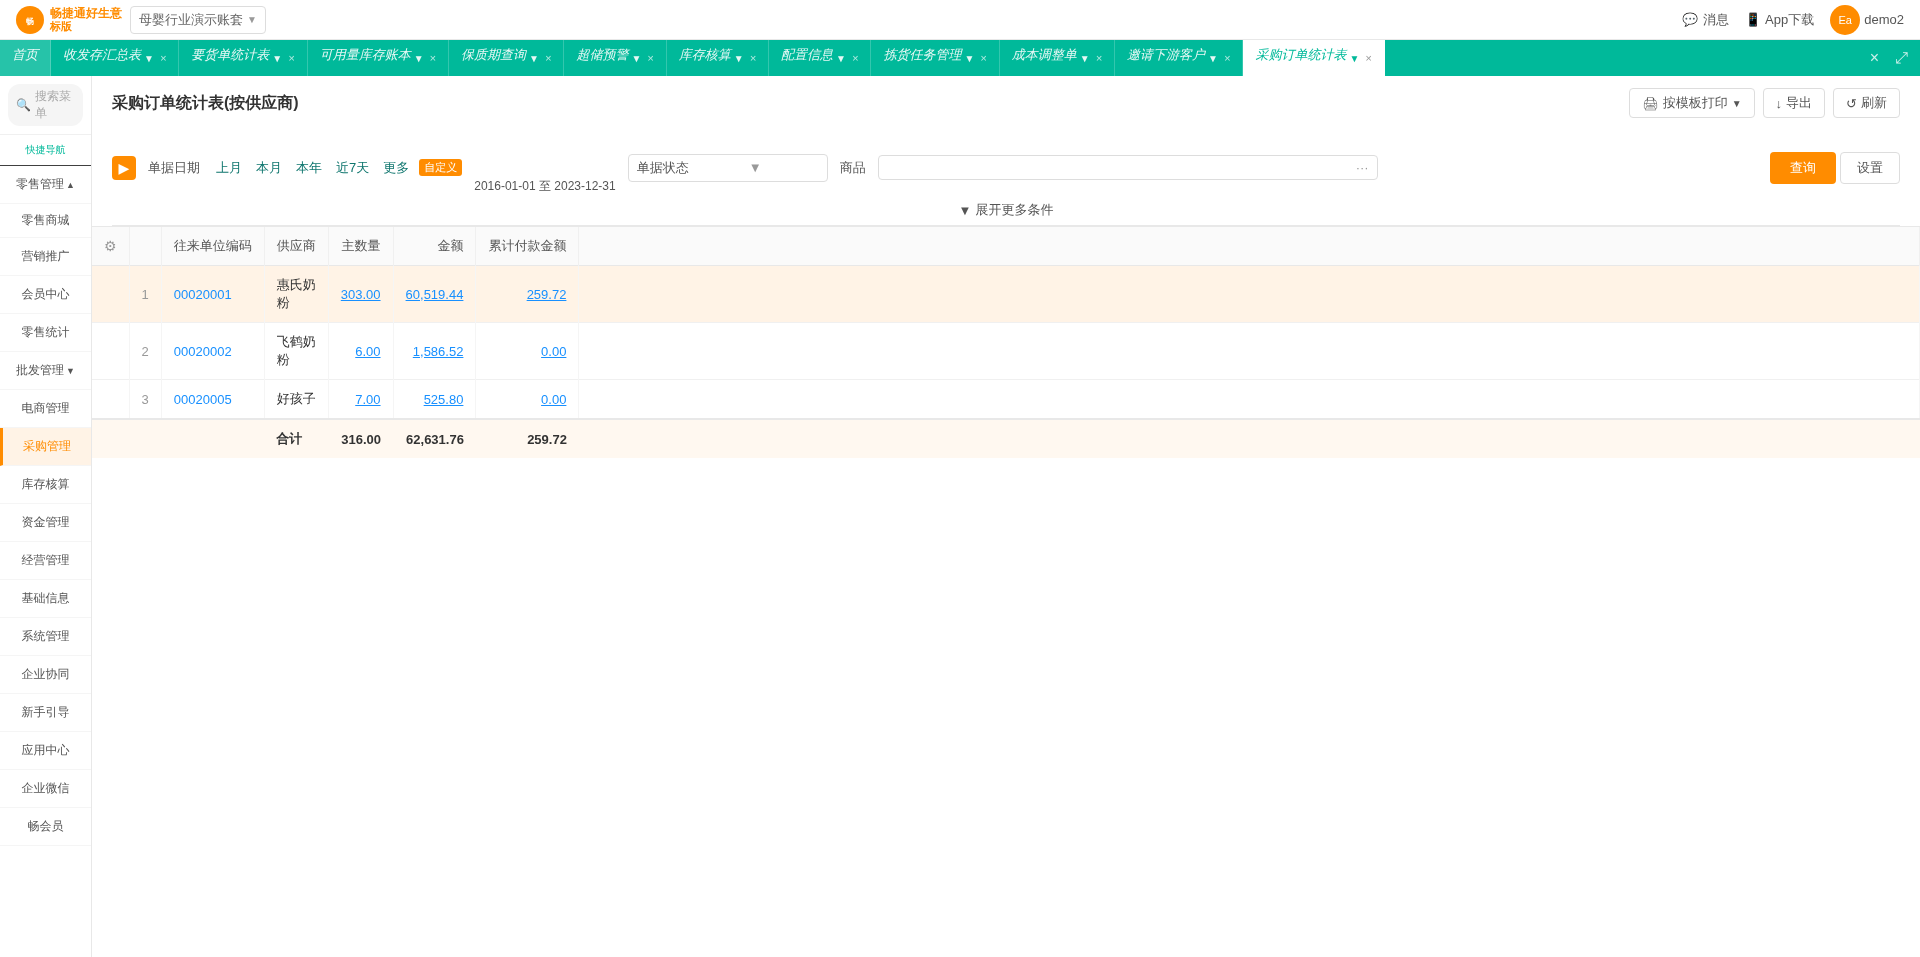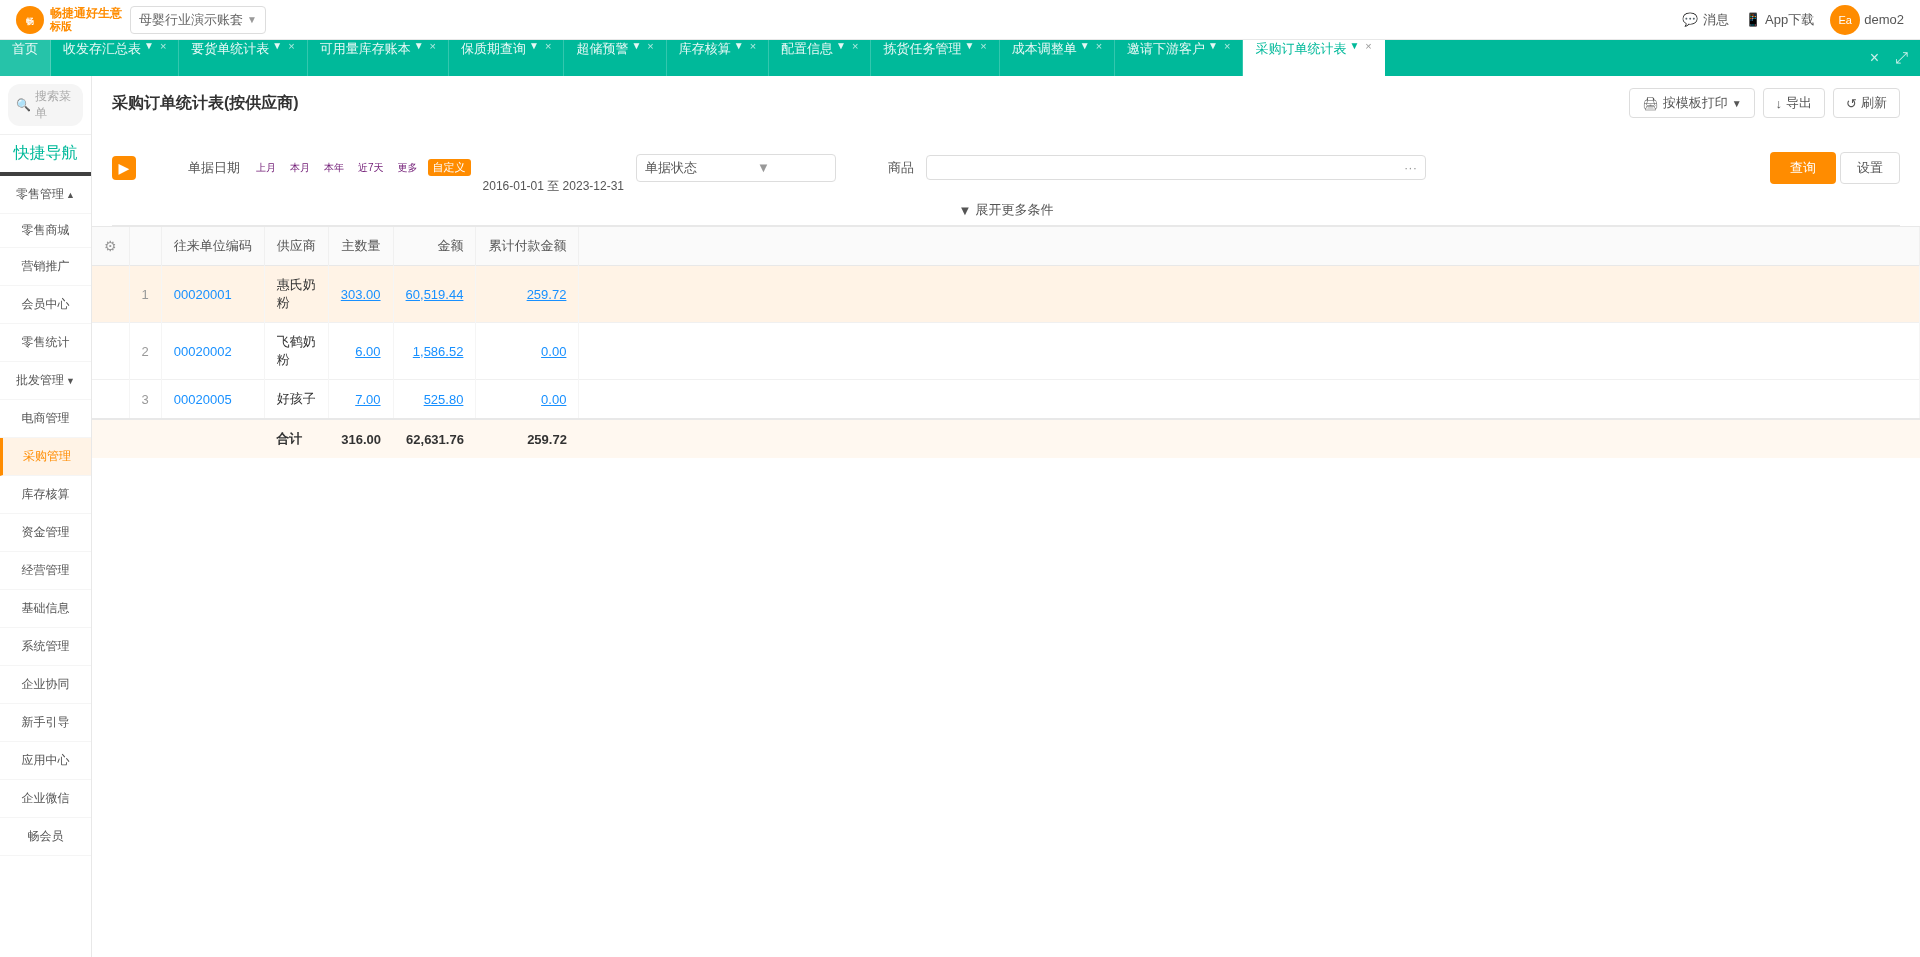--- a/index.html
+++ b/index.html
@@ -28,29 +28,30 @@
     .nav-tabs {
       height: 36px;
       background: #00b99a;
       display: flex;
       align-items: center;
       padding: 0 0 0 0;
       overflow: hidden;
     }
     .nav-tab {
       height: 36px;
-      padding: 0 12px;
-      display: flex;
-      align-items: flex-start;
+      padding: 12px 12px;
+      display: flex;
+      align-items: flex-end;
       color: rgba(255,255,255,0.9);
       font-size: 13px;
       cursor: pointer;
       white-space: nowrap;
       border-right: 1px solid rgba(255,255,255,0.2);
       position: relative;
+      font-style: italic;
     }
     .nav-tab.home { background: rgba(255,255,255,0.15); }
     .nav-tab.active { background: #fff; color: #00b99a; }
     .nav-tab .close-icon { margin-left: 6px; font-size: 11px; color: rgba(255,255,255,0.7); }
     .nav-tab.active .close-icon { color: #999; }
     .nav-tab .dropdown-icon { margin-left: 3px; font-size: 10px; }
     .nav-tabs-end { margin-left: auto; display: flex; align-items: center; padding-right: 8px; gap: 8px; }
     .nav-end-btn { color: rgba(255,255,255,0.8); cursor: pointer; font-size: 16px; padding: 2px 4px; }
 
     
@@ -87,24 +88,24 @@
     }
     .sidebar-item.active { color: #ff8c00; background: #fff3e6; border-left: 3px solid #ff8c00; }
     .sidebar-item-with-arrow {
       display: flex;
       align-items: center;
       justify-content: center;
       gap: 2px;
     }
     .nav-shortcut {
       color: #00b99a;
-      font-size: 16px;
+      font-size: 10px;
       padding: 8px 0;
       text-align: center;
-      border-bottom: 4px solid #404040;
+      border-bottom: 1px solid #404040;
     }
 
     
     .content-area {
       flex: 1;
       display: flex;
       flex-direction: column;
       overflow: hidden;
       background: #f5f5f5;
     }
@@ -145,23 +146,23 @@
       background: #ff8c00;
       border-radius: 4px;
       display: flex;
       align-items: center;
       justify-content: center;
       cursor: pointer;
       color: white;
       font-size: 14px;
       flex-shrink: 0;
     }
-    .filter-label { color: #555; font-size: 13px; white-space: nowrap; margin-left: 40px; }
+    .filter-label { color: #555; font-size: 13px; white-space: nowrap; }
     .filter-date-options { display: flex; align-items: center; gap: 6px; }
-    .date-option { color: #701a75; font-size: 10px; cursor: pointer; padding: 2px 4px; }
+    .date-option { color: #0f766e; font-size: 13px; cursor: pointer; padding: 2px 4px; }
     .date-badge { background: #ff8c00; color: white; font-size: 11px; padding: 1px 5px; border-radius: 3px; cursor: pointer; }
     .date-range { color: #555; font-size: 12px; }
     .filter-select {
       display: flex;
       align-items: center;
       border: 1px solid #ddd;
       border-radius: 4px;
       padding: 4px 8px;
       background: #fff;
       gap: 60px;

